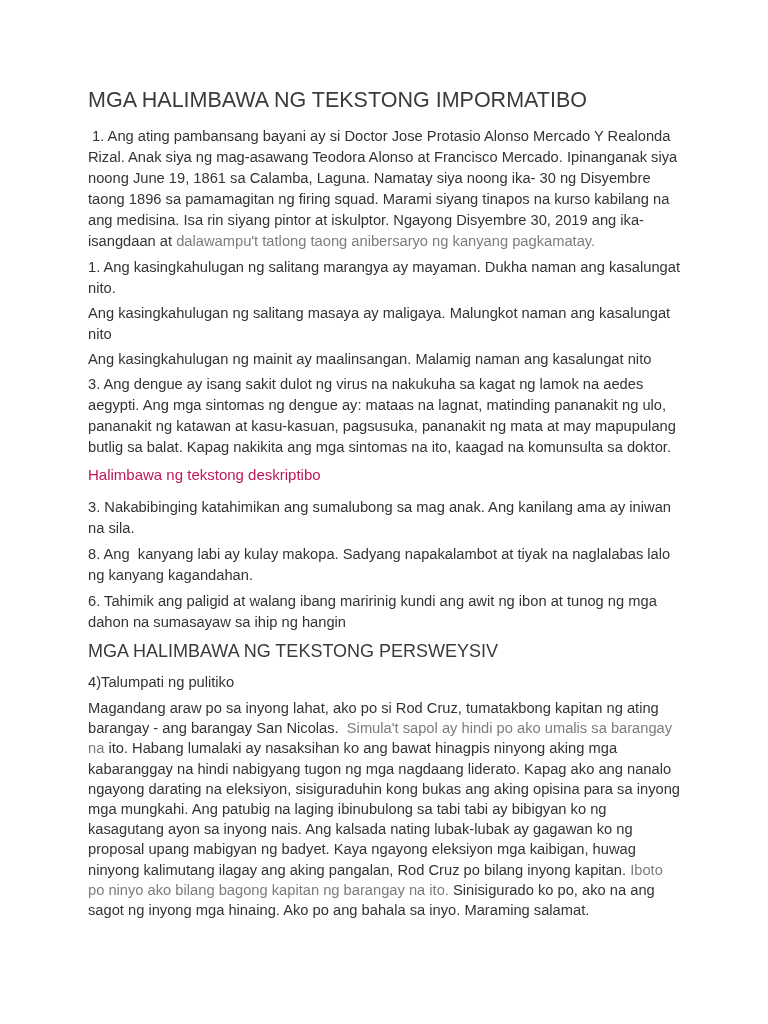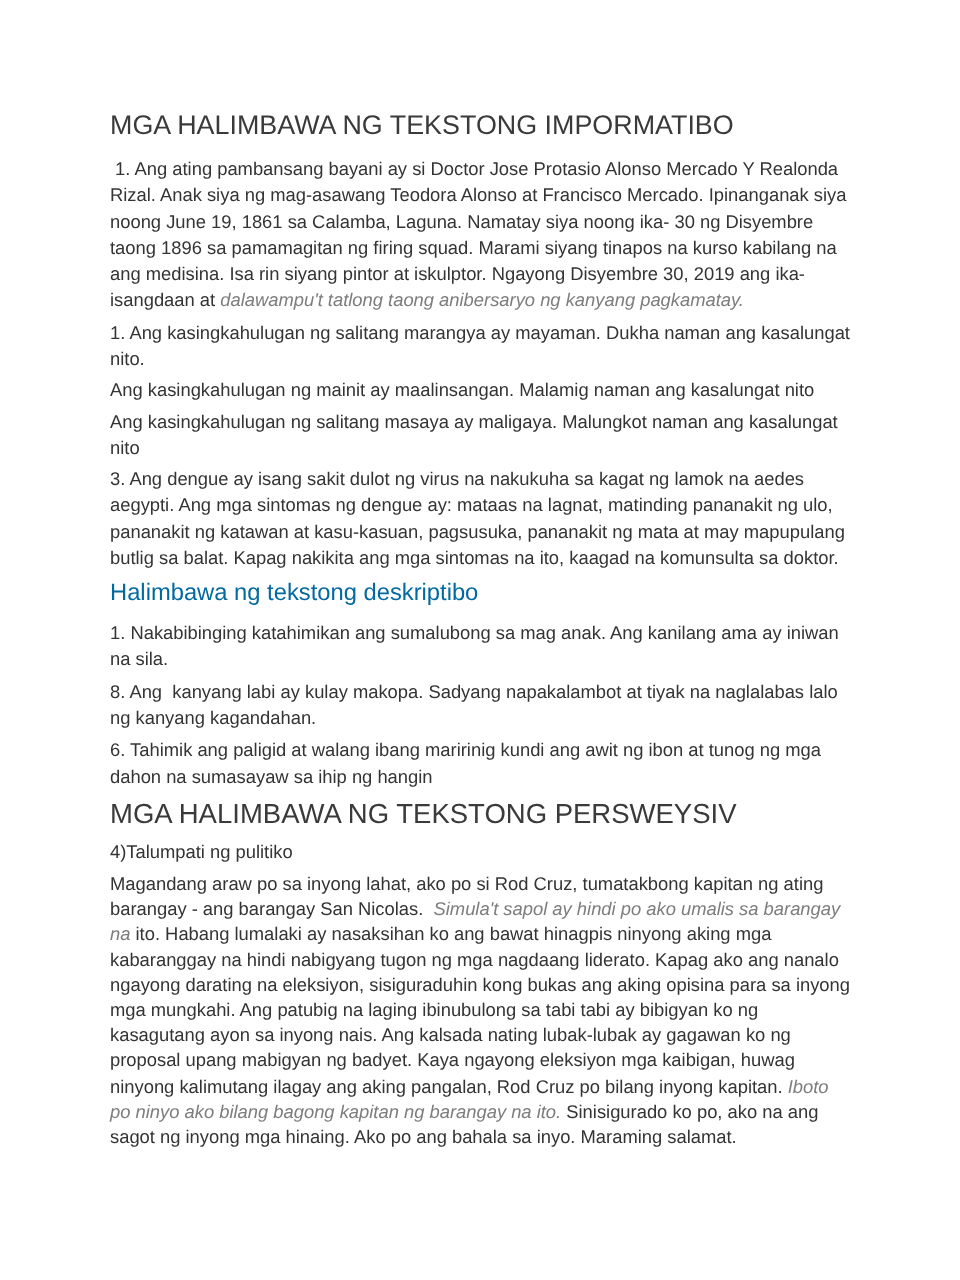--- a/index.html
+++ b/index.html
@@ -27,29 +27,29 @@
   }
   .doc-title {
     font-size: 21.5px;
     line-height: 27px;
     font-weight: 400;
     color: #3a3a3a;
     margin: 0 0 12px 0;
     white-space: pre-wrap;
   }
   .doc-subtitle {
-    font-size: 19px;
+    font-size: 15px;
     line-height: 24px;
     font-weight: 400;
-    color: #0369a1;
+    color: #be185d;
     margin: 0 0 10px 0;
     white-space: pre-wrap;
   }
   .doc-title2 {
-    font-size: 22px;
+    font-size: 18px;
     line-height: 26px;
     font-weight: 400;
     color: #3a3a3a;
     margin: 0 0 8px 0;
     white-space: pre-wrap;
   }
   p.body-text {
     font-size: 14.7px;
     line-height: 21px;
     margin: 0 0 5px 0;
@@ -57,44 +57,43 @@
     white-space: pre-wrap;
   }
   p.speech {
     line-height: 20.2px;
   }
   p.sub-item {
     margin-bottom: 4px;
   }
   .faded {
     color: #7d7d7d;
-    font-style: italic;
   }
 </style>
 </head>
 <body>
 
 <div class="page">
   <div class="content">
 
     <h1 class="doc-title">MGA HALIMBAWA NG TEKSTONG IMPORMATIBO</h1>
 
     <p class="body-text"><span> 1. Ang ating pambansang bayani ay si Doctor Jose Protasio Alonso Mercado Y Realonda Rizal. Anak siya ng mag-asawang Teodora Alonso at Francisco Mercado. Ipinanganak siya noong June 19, 1861 sa Calamba, Laguna. Namatay siya noong ika- 30 ng Disyembre taong 1896 sa pamamagitan ng firing squad. Marami siyang tinapos na kurso kabilang na ang medisina. Isa rin siyang pintor at iskulptor. Ngayong Disyembre 30, 2019 ang ika- isangdaan at </span><span class="faded">dalawampu't tatlong taong anibersaryo ng kanyang pagkamatay.</span></p>
 
     <p class="body-text sub-item">1. Ang kasingkahulugan ng salitang marangya ay mayaman. Dukha naman ang kasalungat nito.</p>
 
+    <p class="body-text sub-item">Ang kasingkahulugan ng salitang masaya ay maligaya. Malungkot naman ang kasalungat nito</p>
+
     <p class="body-text sub-item">Ang kasingkahulugan ng mainit ay maalinsangan. Malamig naman ang kasalungat nito</p>
-
-    <p class="body-text sub-item">Ang kasingkahulugan ng salitang masaya ay maligaya. Malungkot naman ang kasalungat nito</p>
 
     <p class="body-text">3. Ang dengue ay isang sakit dulot ng virus na nakukuha sa kagat ng lamok na aedes aegypti. Ang mga sintomas ng dengue ay: mataas na lagnat, matinding pananakit ng ulo, pananakit ng katawan at kasu-kasuan, pagsusuka, pananakit ng mata at may mapupulang butlig sa balat. Kapag nakikita ang mga sintomas na ito, kaagad na komunsulta sa doktor.</p>
 
     <h2 class="doc-subtitle">Halimbawa ng tekstong deskriptibo</h2>
 
-    <p class="body-text">1. Nakabibinging katahimikan ang sumalubong sa mag anak. Ang kanilang ama ay iniwan na sila.</p>
+    <p class="body-text">3. Nakabibinging katahimikan ang sumalubong sa mag anak. Ang kanilang ama ay iniwan na sila.</p>
 
     <p class="body-text">8. Ang  kanyang labi ay kulay makopa. Sadyang napakalambot at tiyak na naglalabas lalo ng kanyang kagandahan.</p>
 
     <p class="body-text">6. Tahimik ang paligid at walang ibang maririnig kundi ang awit ng ibon at tunog ng mga dahon na sumasayaw sa ihip ng hangin</p>
 
     <h2 class="doc-title2">MGA HALIMBAWA NG TEKSTONG PERSWEYSIV</h2>
 
     <p class="body-text">4)Talumpati ng pulitiko</p>
 
     <p class="body-text speech"><span>Magandang araw po sa inyong lahat, ako po si Rod Cruz, tumatakbong kapitan ng ating barangay - ang barangay San Nicolas.  </span><span class="faded">Simula't sapol ay hindi po ako umalis sa barangay na </span><span>ito. Habang lumalaki ay nasaksihan ko ang bawat hinagpis ninyong aking mga kabaranggay na hindi nabigyang tugon ng mga nagdaang liderato. Kapag ako ang nanalo ngayong darating na eleksiyon, sisiguraduhin kong bukas ang aking opisina para sa inyong mga mungkahi. Ang patubig na laging ibinubulong sa tabi tabi ay bibigyan ko ng kasagutang ayon sa inyong nais. Ang kalsada nating lubak-lubak ay gagawan ko ng proposal upang mabigyan ng badyet. Kaya ngayong eleksiyon mga kaibigan, huwag ninyong kalimutang ilagay ang aking pangalan, Rod Cruz po bilang inyong kapitan. </span><span class="faded">Iboto po ninyo ako bilang bagong kapitan ng barangay na ito. </span><span>Sinisigurado ko po, ako na ang sagot ng inyong mga hinaing. Ako po ang bahala sa inyo. Maraming salamat.</span></p>

